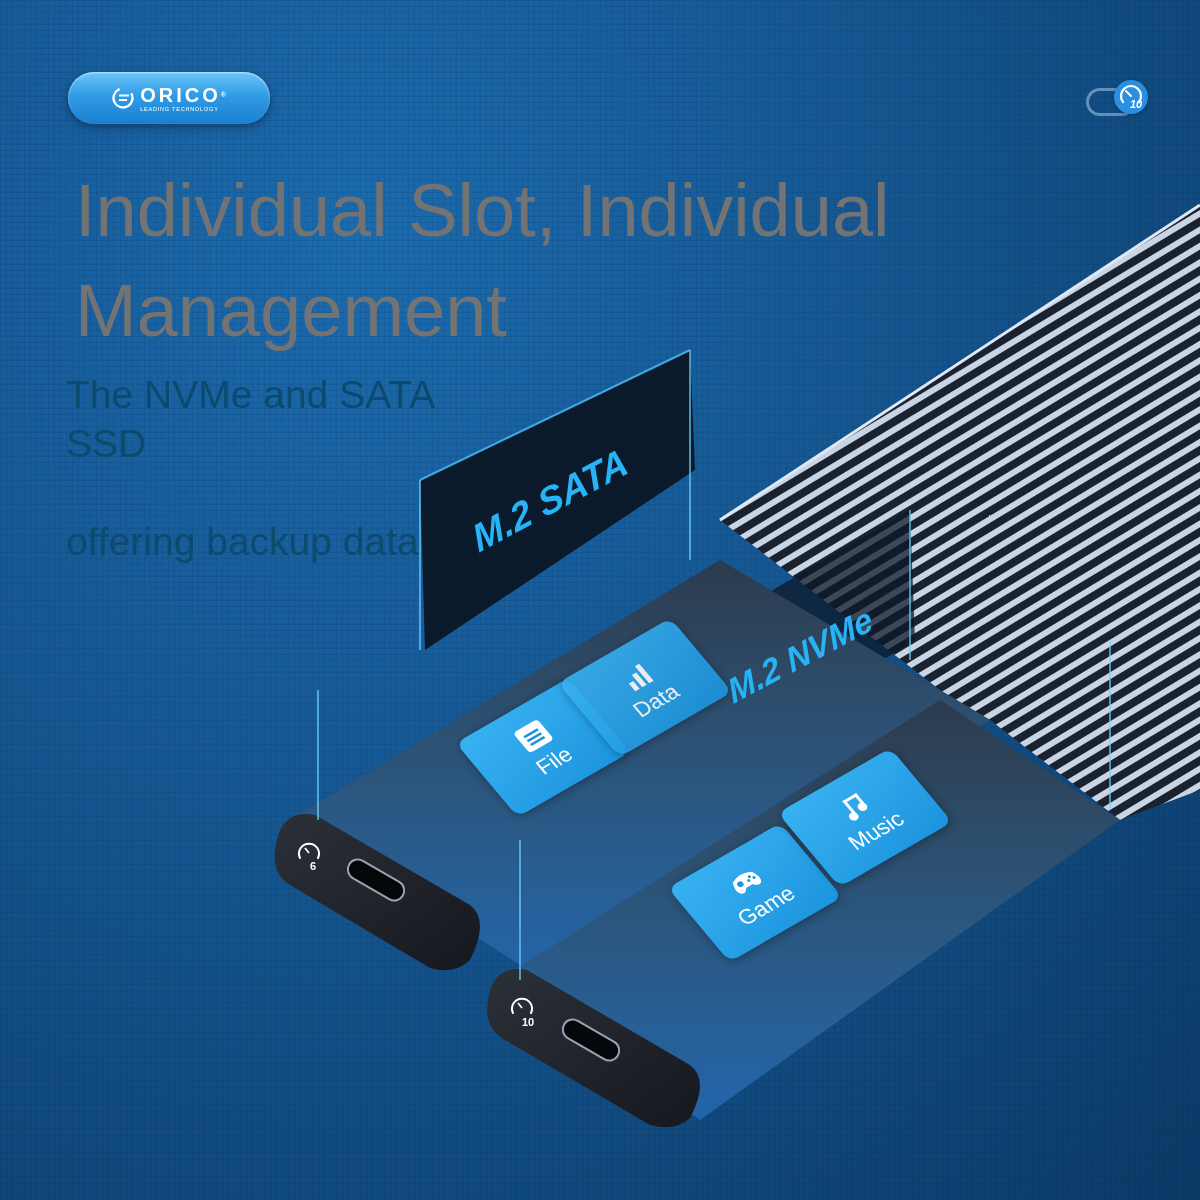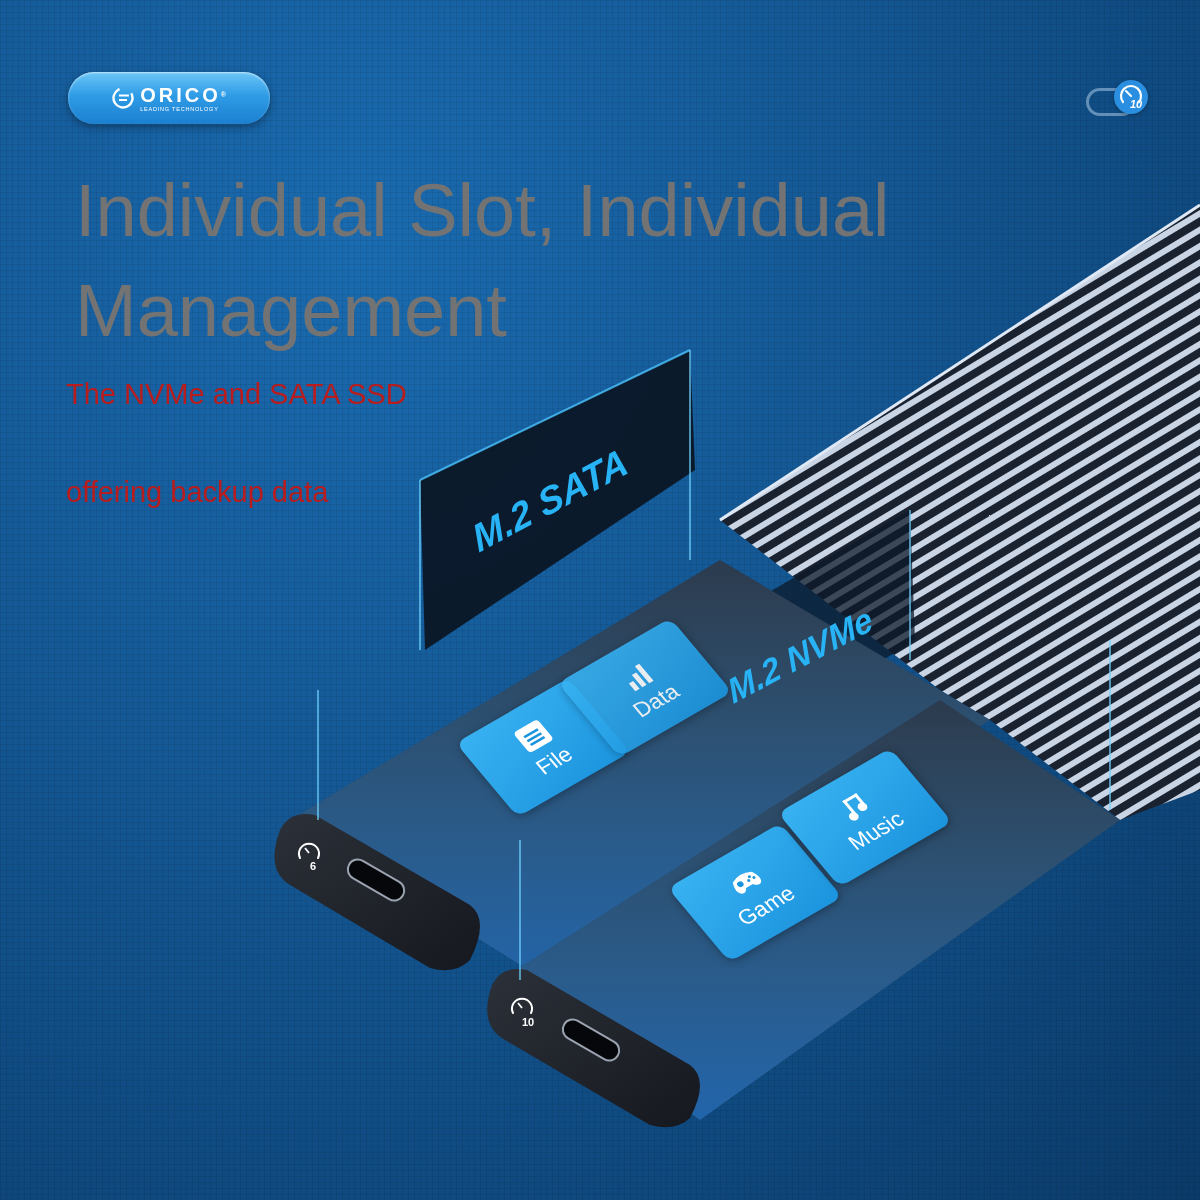--- a/index.html
+++ b/index.html
@@ -42,21 +42,21 @@
   }
 
   
   .headline {
     position: absolute; left: 72px; top: 158px; width: 1000px;
     color: #737373; font-size: 74px; line-height: 100px; font-weight: normal;
     margin: 3px;
   }
   .body-copy {
     position: absolute; left: 66px; top: 370px; width: 400px;
-    color: #b91c1c; font-size: 29px; line-height: 49px; margin: 0;
+    color: #0c4a6e; font-size: 39px; line-height: 49px; margin: 0;
   }
 
   
   .art { position: absolute; inset: 0; pointer-events: none; }
   .label-panel {
     position: absolute; display: flex; align-items: center; justify-content: center;
     color: #27b3f5; font-style: italic; font-weight: bold; font-size: 38px;
   }
   .tile {
     position: absolute; width: 130px; height: 95px; border-radius: 10px;

